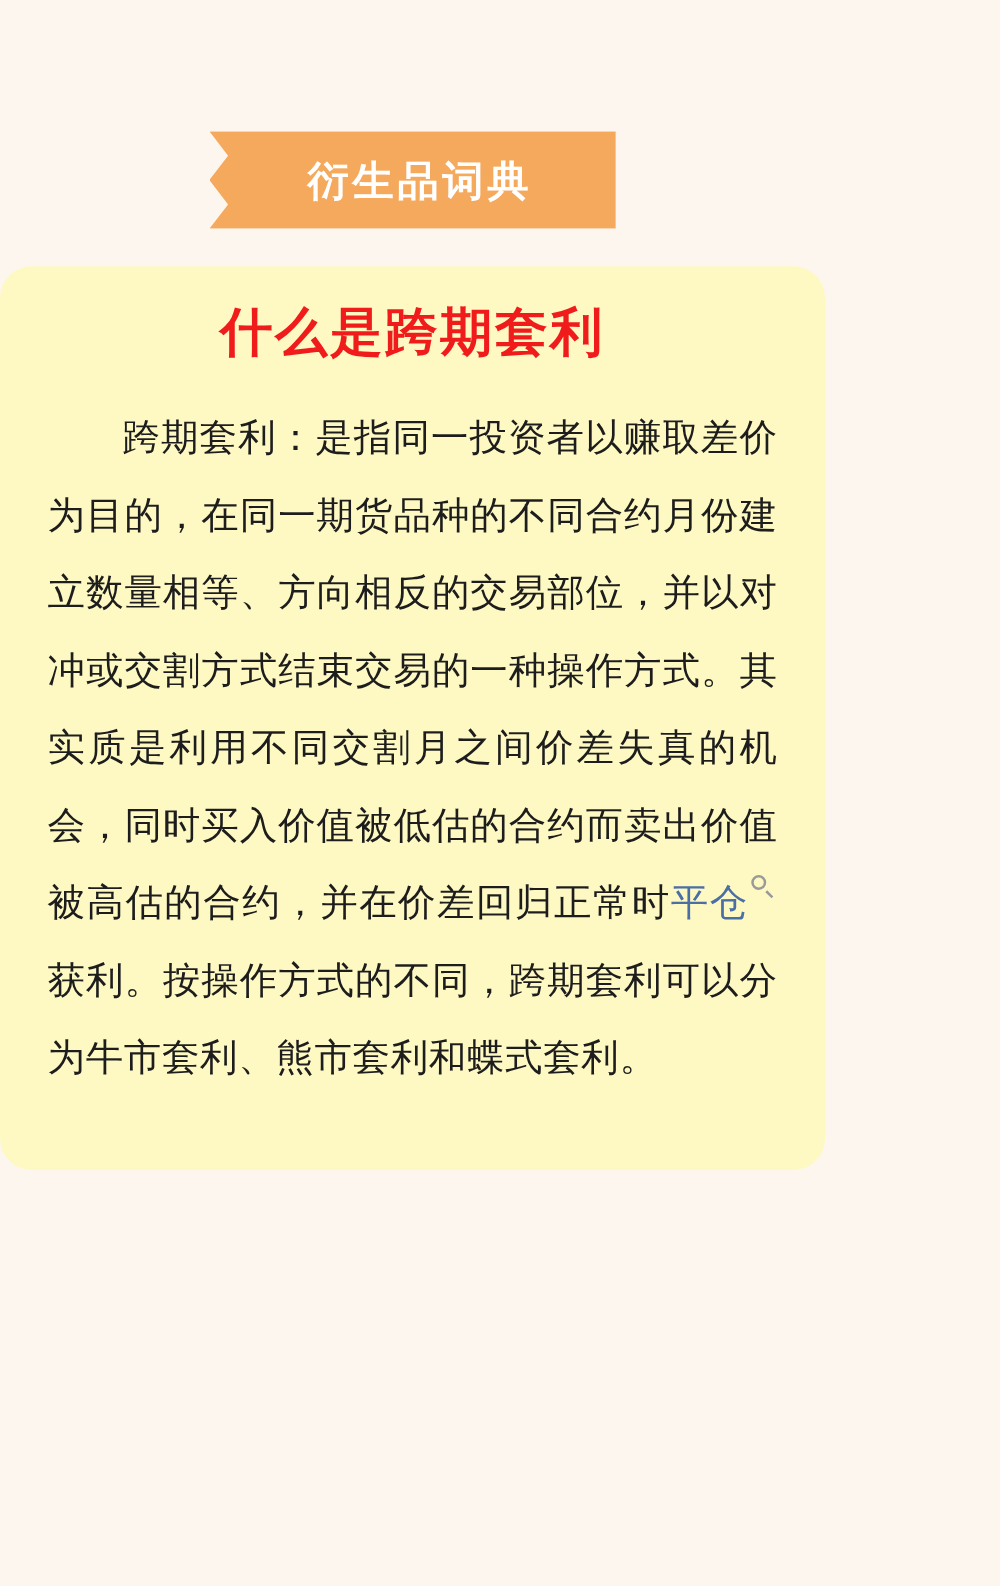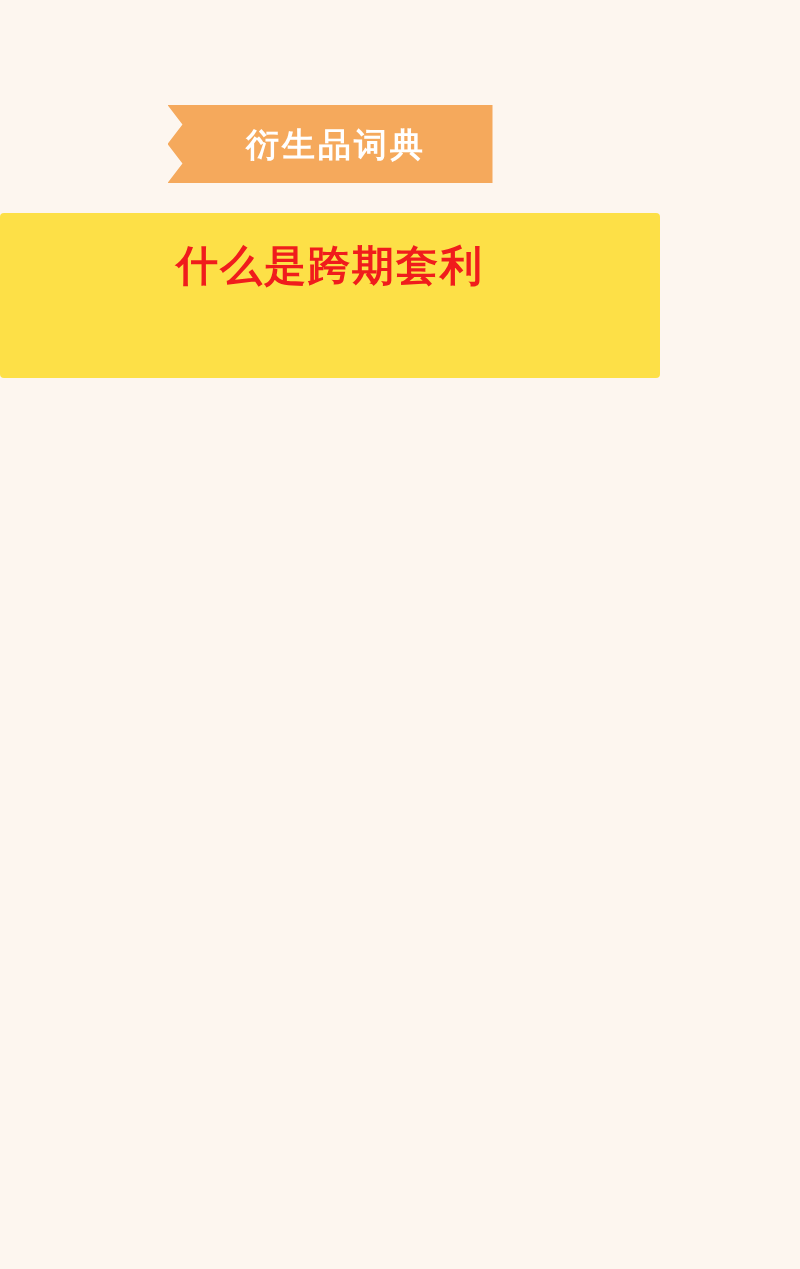--- a/index.html
+++ b/index.html
@@ -49,22 +49,22 @@
     font-weight: bold;
     letter-spacing: 3px;
     line-height: 1;
     padding-left: 12px;
   }
 
   
   .card {
     margin-top: 30px;
     width: 660px;
-    background: #fde047;
-    border-radius: 4px;
+    background: #fef9c3;
+    border-radius: 25px;
     box-sizing: border-box;
     padding: 26px 38px 58px 38px;
   }
   .title {
     color: #f01c1c;
     font-size: 42px;
     font-weight: bold;
     text-align: center;
     letter-spacing: 2px;
     margin: 0 0 26px 0;
@@ -131,16 +131,19 @@
 
   <div class="banner-wrap">
     <div class="banner">
       <span class="banner-text">衍生品词典</span>
     </div>
   </div>
 
   <div class="card">
     <h1 class="title">什么是跨期套利</h1>
 
+    <p class="body-text">
+      <span>跨期套利：是指同一投资者以赚取差价为目的，在同一期货品种的不同合约月份建立数量相等、方向相反的交易部位，并以对冲或交割方式结束交易的一种操作方式。其实质是利用不同交割月之间价差失真的机会，同时买入价值被低估的合约而卖出价值被高估的合约，并在价差回归正常时</span><a class="link" href="#">平仓</a><span class="search-icon"><span class="ring"></span><span class="handle"></span></span><span>获利。按操作方式的不同，跨期套利可以分为牛市套利、熊市套利和蝶式套利。</span>
+    </p>
 
   </div>
 
 </div>
 
 </body></html>

